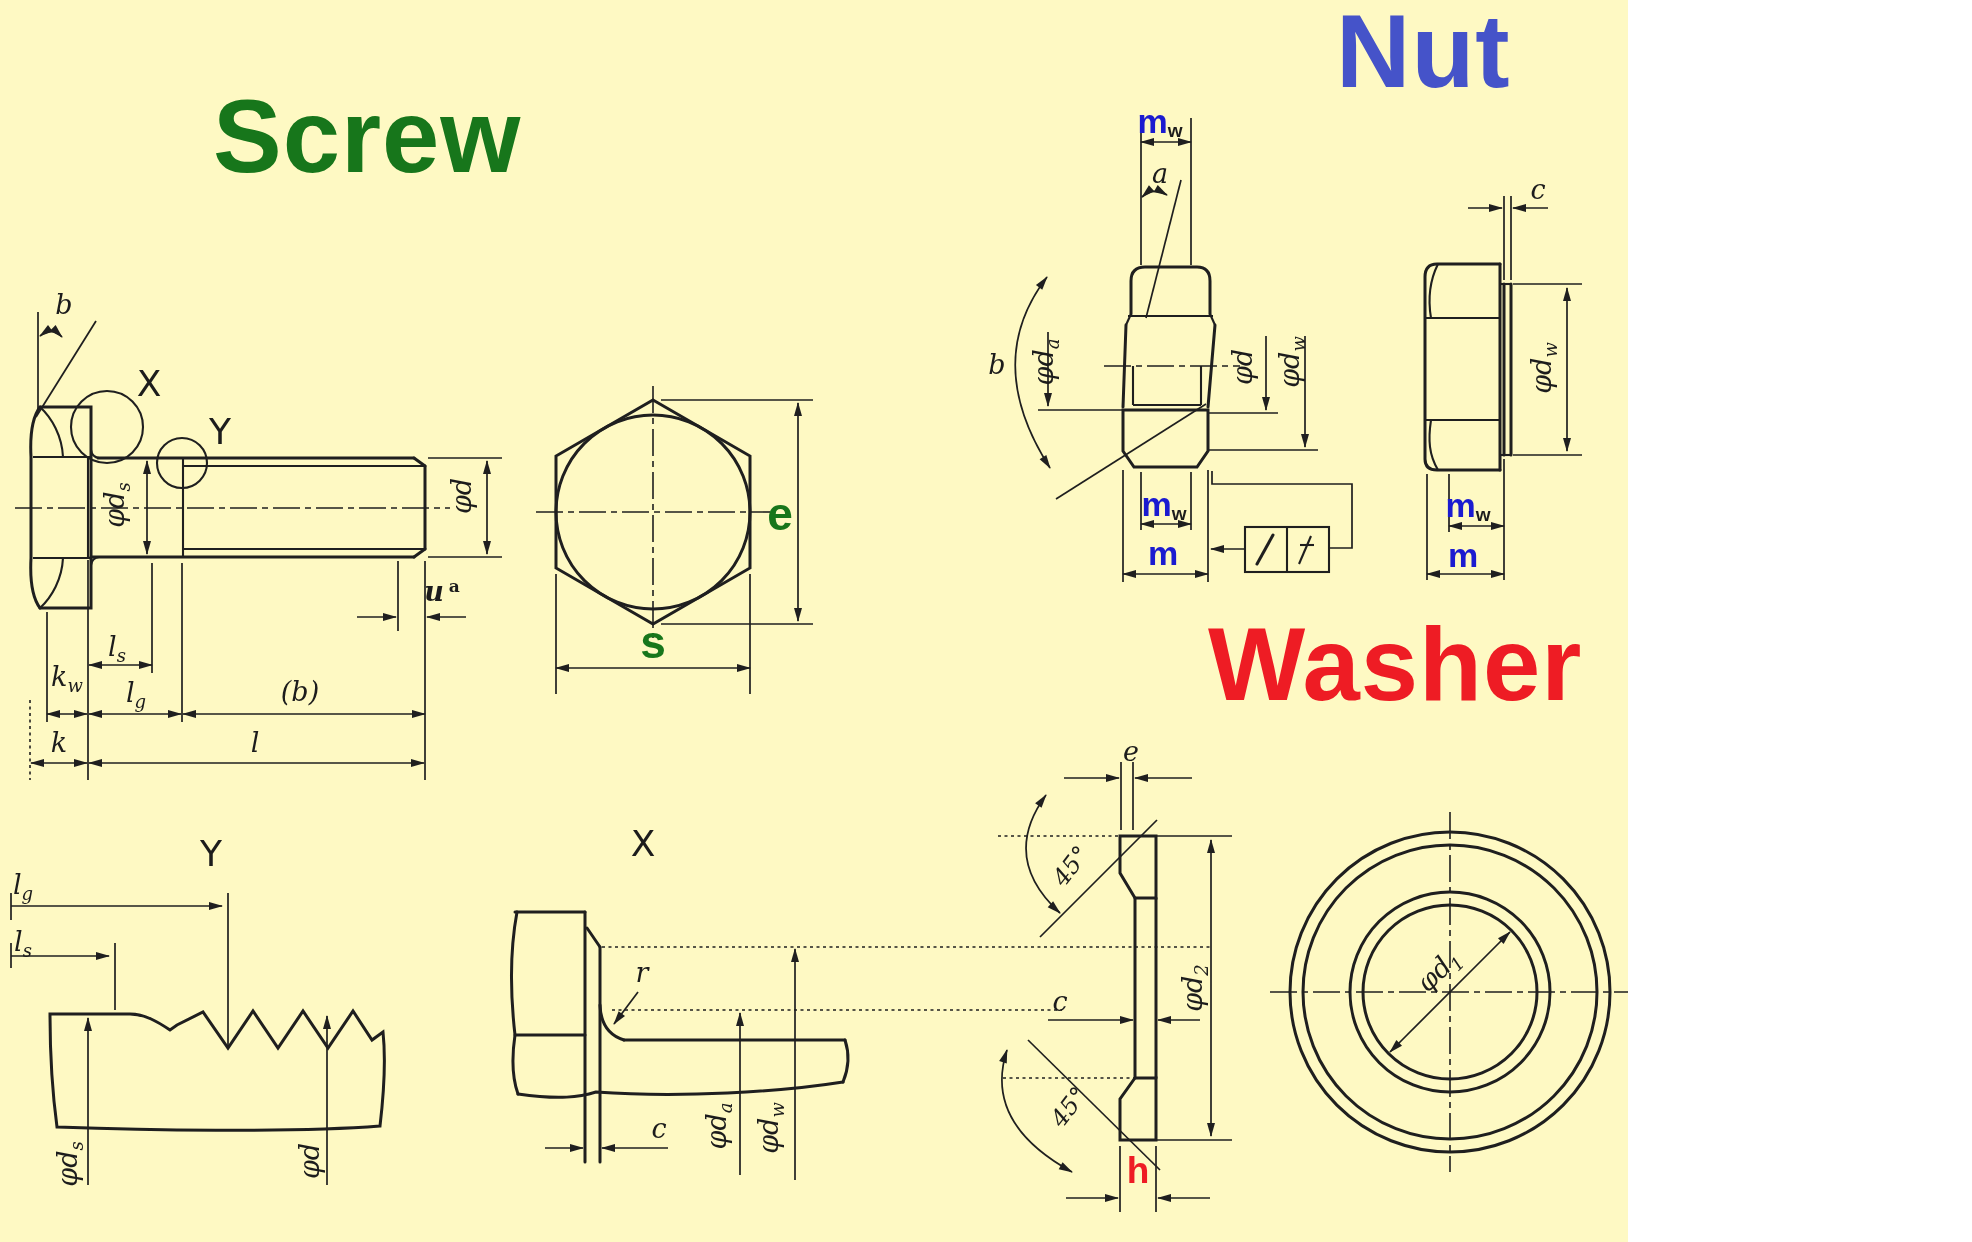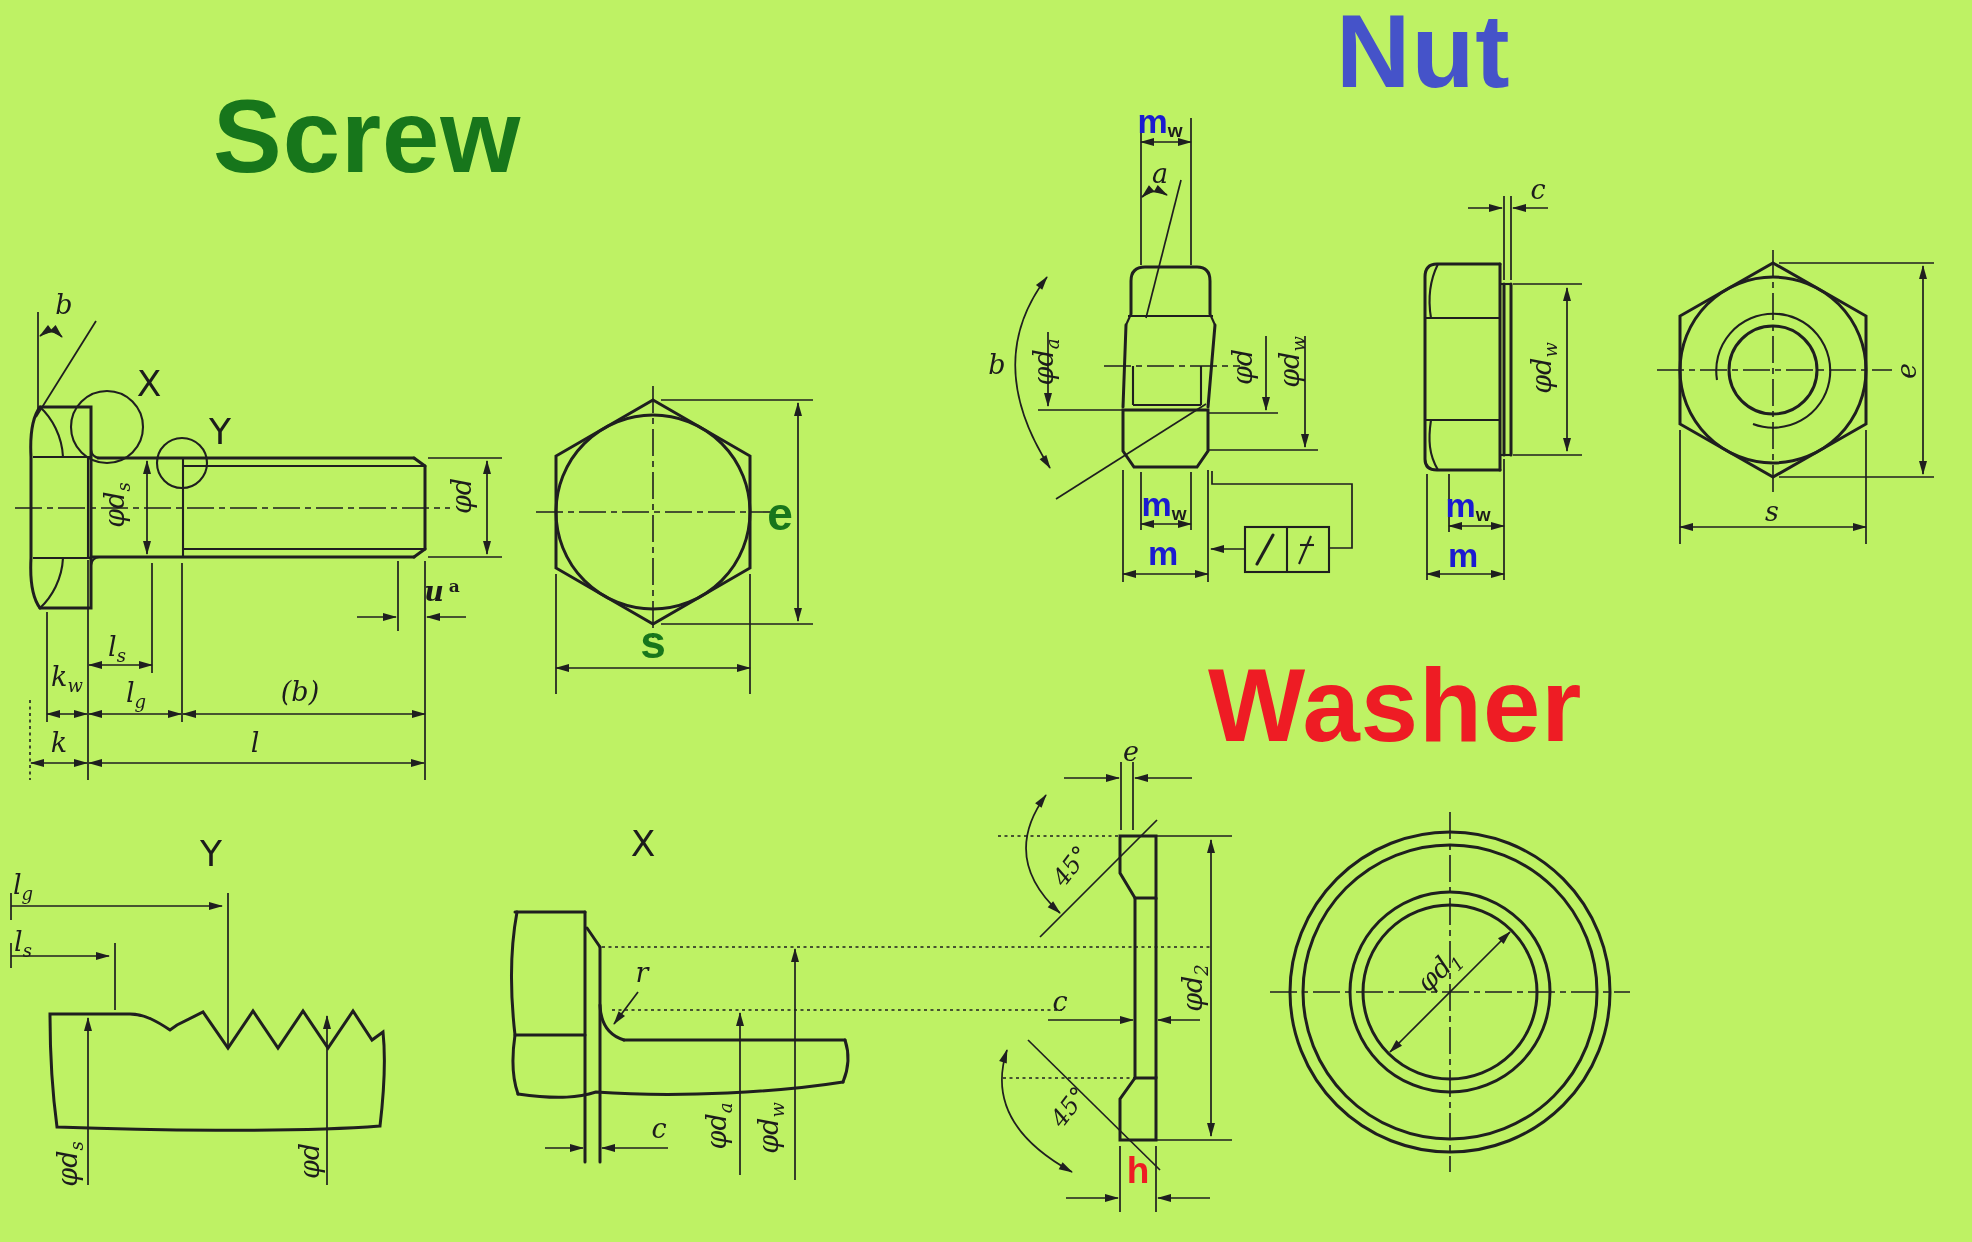--- a/index.html
+++ b/index.html
@@ -1,16 +1,16 @@
 <!DOCTYPE html>
 <html><head>
 <meta charset="utf-8">
 <style>
   html,body{margin:0;padding:0;background:#fff;}
-  .canvas{position:relative;width:1972px;height:1242px;background:#bef264;overflow:hidden;
+  .canvas{position:relative;width:1628px;height:1242px;background:#fef9c3;overflow:hidden;
           font-family:"DejaVu Serif",serif;}
   svg.art{position:absolute;left:0;top:0;}
   .title{position:absolute;font-family:"Liberation Sans",sans-serif;font-weight:600;
          font-size:103px;line-height:1;letter-spacing:1px;white-space:nowrap;}
   .lbl{position:absolute;color:#1c1c1c;font:italic 27px "DejaVu Serif",serif;
        white-space:nowrap;transform:translate(-50%,-50%);}
   .lbl sub{font-size:18px;font-style:italic;vertical-align:-6px;line-height:0;}
   .lbl sup{font-size:17px;font-style:normal;vertical-align:9px;line-height:0;margin-left:5px;}
   .big{font-size:36px;font-style:normal;font-family:"DejaVu Sans",sans-serif;}
   .rot{transform:translate(-50%,-50%) rotate(-90deg);}
@@ -275,21 +275,21 @@
     <line class="d" x1="638" y1="992" x2="614" y2="1024" marker-end="url(#mA)"></line>
     <line class="d" x1="545" y1="1148" x2="583" y2="1148" marker-end="url(#mA)"></line>
     <line class="d" x1="668" y1="1148" x2="602" y2="1148" marker-end="url(#mA)"></line>
     <line class="d" x1="740" y1="1175" x2="740" y2="1013" marker-end="url(#mA)"></line>
     <line class="d" x1="795" y1="1180" x2="795" y2="949" marker-end="url(#mA)"></line>
   </g>
 </svg>
 
   <span class="title" style="left:213px;top:85px;color:#17761b;">Screw</span>
   <span class="title" style="left:1336px;top:0px;color:#4553c9;">Nut</span>
-  <span class="title" style="left:1208px;top:654px;color:#ee1c24;">Washer</span>
+  <span class="title" style="left:1208px;top:613px;color:#ee1c24;">Washer</span>
 
   <span class="lbl" style="left:64px;top:304px;">b</span>
   <span class="lbl big" style="left:149px;top:383px;">X</span>
   <span class="lbl big" style="left:220px;top:431px;">Y</span>
   <span class="lbl rot" style="left:114px;top:505px;"><span>φd</span><sub>s</sub></span>
   <span class="lbl rot" style="left:461px;top:496px;">φd</span>
   <span class="lbl" style="left:442px;top:591px;font-weight:bold;"><span>u</span><sup>a</sup></span>
   <span class="lbl" style="left:117px;top:646px;"><span>l</span><sub>s</sub></span>
   <span class="lbl" style="left:136px;top:692px;"><span>l</span><sub>g</sub></span>
   <span class="lbl" style="left:67px;top:676px;"><span>k</span><sub>w</sub></span>

